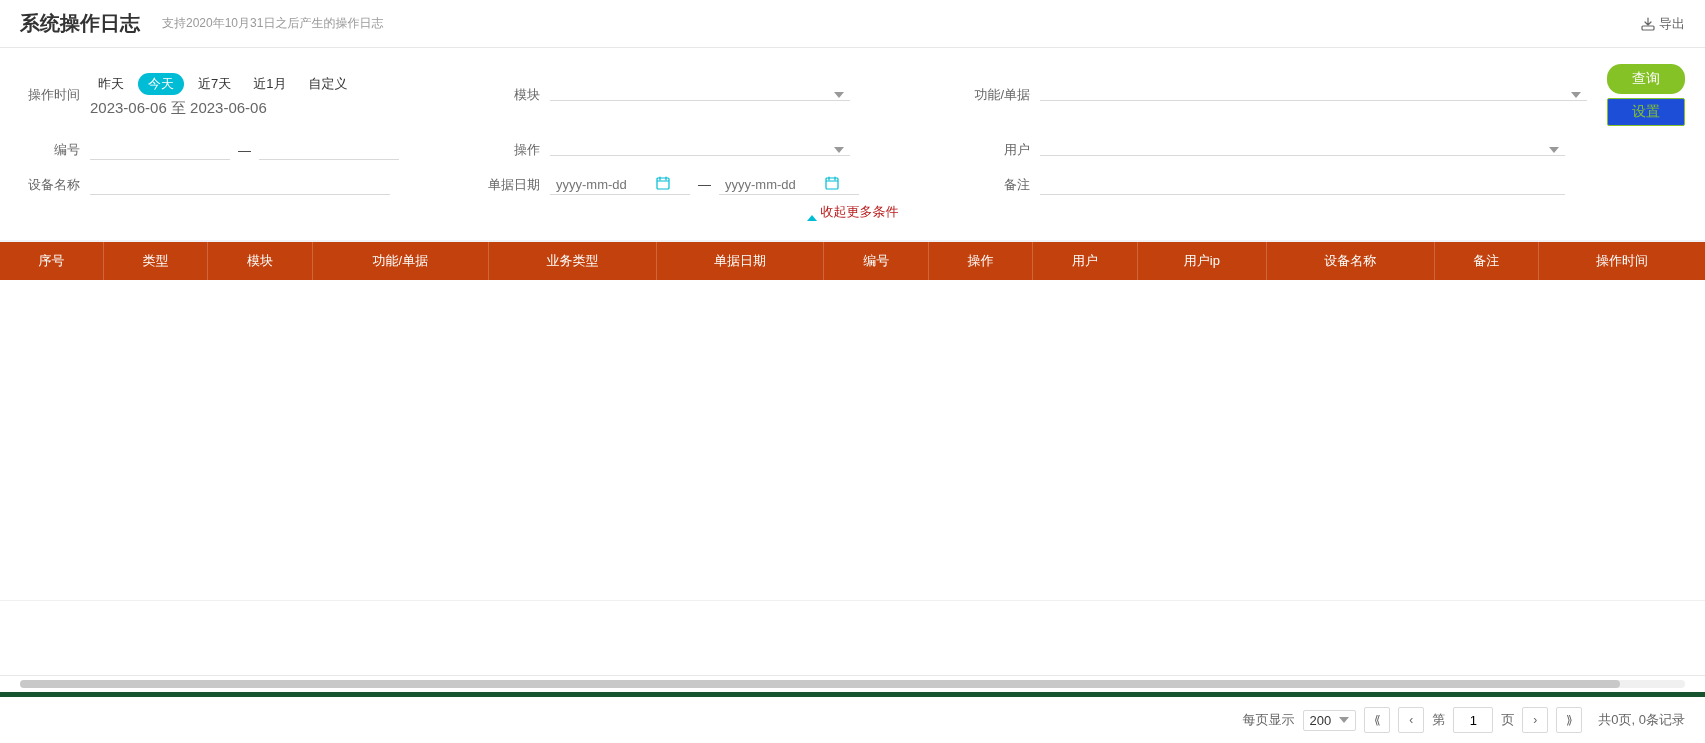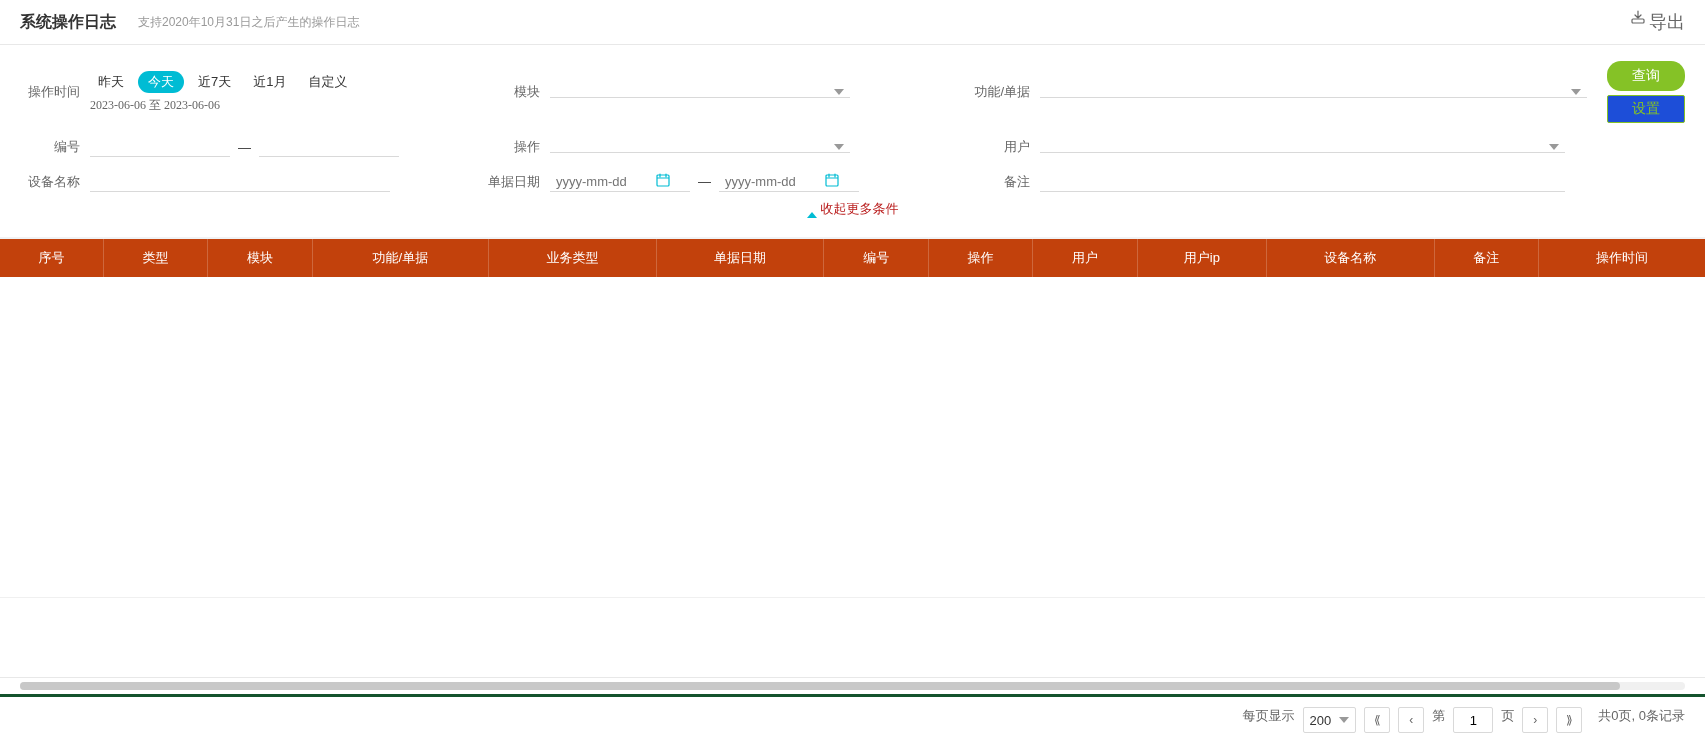--- a/index.html
+++ b/index.html
@@ -2,35 +2,35 @@
 <html><head>
   <meta charset="utf-8">
   <style>
     * { box-sizing: border-box; margin: 0; padding: 0; }
     body { font-family: "Microsoft YaHei", "PingFang SC", Arial, sans-serif; font-size: 13px; background: #f0f2f5; color: #333; }
 
     .page-wrapper { width: 1705px; min-height: 743px; background: #f0f2f5; display: flex; flex-direction: column; }
 
     
     .header-bar { background: #fff; padding: 10px 20px; display: flex; align-items: center; justify-content: space-between; border-bottom: 1px solid #e8e8e8; }
-    .header-title { font-size: 16px; font-weight: bold; color: #333; margin-right: 12px; }
+    .header-title { font-size: 20px; font-weight: bold; color: #333; margin-right: 12px; }
     .header-subtitle { font-size: 12px; color: #999; }
-    .export-btn { display: flex; gap: 4px; color: #666; font-size: 18px; cursor: pointer; border: none; background: none; }
+    .export-btn { display: flex; align-items: center; gap: 4px; color: #666; font-size: 13px; cursor: pointer; border: none; background: none; }
 
     
     .filter-area { background: #fff; padding: 16px 20px; margin-bottom: 2px; }
 
     .filter-label { color: #666; font-size: 13px; min-width: 60px; text-align: right; margin-right: 10px; flex-shrink: 0; }
 
     
     .time-filter-group { display: flex; flex-direction: column; }
     .time-buttons { display: flex; align-items: center; gap: 6px; margin-bottom: 4px; }
     .time-btn { padding: 2px 8px; border: none; background: none; cursor: pointer; color: #333; font-size: 13px; border-radius: 12px; }
     .time-btn.active { background: #00bcd4; color: #fff; border-radius: 12px; padding: 2px 10px; }
-    .time-range { font-size: 12px; color: #666; font-family: Liberation Serif, serif; }
+    .time-range { font-size: 15px; color: #666; }
 
     
     .filter-input { border: none; border-bottom: 1px solid #d9d9d9; outline: none; padding: 2px 6px; font-size: 13px; color: #333; background: transparent; min-width: 120px; }
     .filter-input::placeholder { color: #bbb; }
 
     
     .filter-select { display: flex; align-items: center; border-bottom: 1px solid #d9d9d9; padding: 2px 6px; min-width: 200px; cursor: pointer; position: relative; }
     .filter-select-text { flex: 1; color: #333; font-size: 13px; }
     .chevron-down { display: inline-block; width: 0; height: 0; border-left: 5px solid transparent; border-right: 5px solid transparent; border-top: 6px solid #999; margin-left: 4px; flex-shrink: 0; }
 
@@ -66,21 +66,21 @@
     .data-table tbody tr { background: #fff; }
     .data-table tbody tr:nth-child(even) { background: #f9fafa; }
     .data-table tbody td { padding: 9px 8px; border-bottom: 1px solid #f0f0f0; text-align: center; font-size: 13px; }
 
     
     .scrollbar-area { background: #fff; padding: 4px 0; border-top: 1px solid #e8e8e8; }
     .fake-scrollbar { height: 8px; background: #f0f0f0; margin: 0 20px; border-radius: 4px; }
     .fake-scrollbar-inner { height: 8px; background: #c8c8c8; width: 1600px; border-radius: 4px; }
 
     
-    .pagination-bar { background: #fff; padding: 10px 20px; display: flex; justify-content: flex-end; gap: 8px; border-top: 3px solid #14532d; }
+    .pagination-bar { background: #fff; padding: 10px 20px; display: flex; align-items: center; justify-content: flex-end; gap: 8px; border-top: 5px solid #14532d; }
     .page-size-label { color: #666; font-size: 13px; }
     .page-size-select { display: inline-flex; align-items: center; border: 1px solid #d9d9d9; padding: 2px 6px; border-radius: 2px; cursor: pointer; gap: 4px; font-size: 13px; }
     .page-nav-btn { width: 26px; height: 26px; border: 1px solid #d9d9d9; background: #fff; cursor: pointer; display: inline-flex; align-items: center; justify-content: center; border-radius: 2px; color: #666; font-size: 12px; }
     .page-nav-btn:disabled { color: #ccc; cursor: default; }
     .page-info { color: #666; font-size: 13px; }
     .page-number-input { width: 40px; height: 26px; border: 1px solid #d9d9d9; text-align: center; font-size: 13px; outline: none; border-radius: 2px; }
     .total-info { color: #666; font-size: 13px; margin-left: 8px; }
 
     
     .row1, .row2, .row3 { display: flex; align-items: center; width: 100%; }

